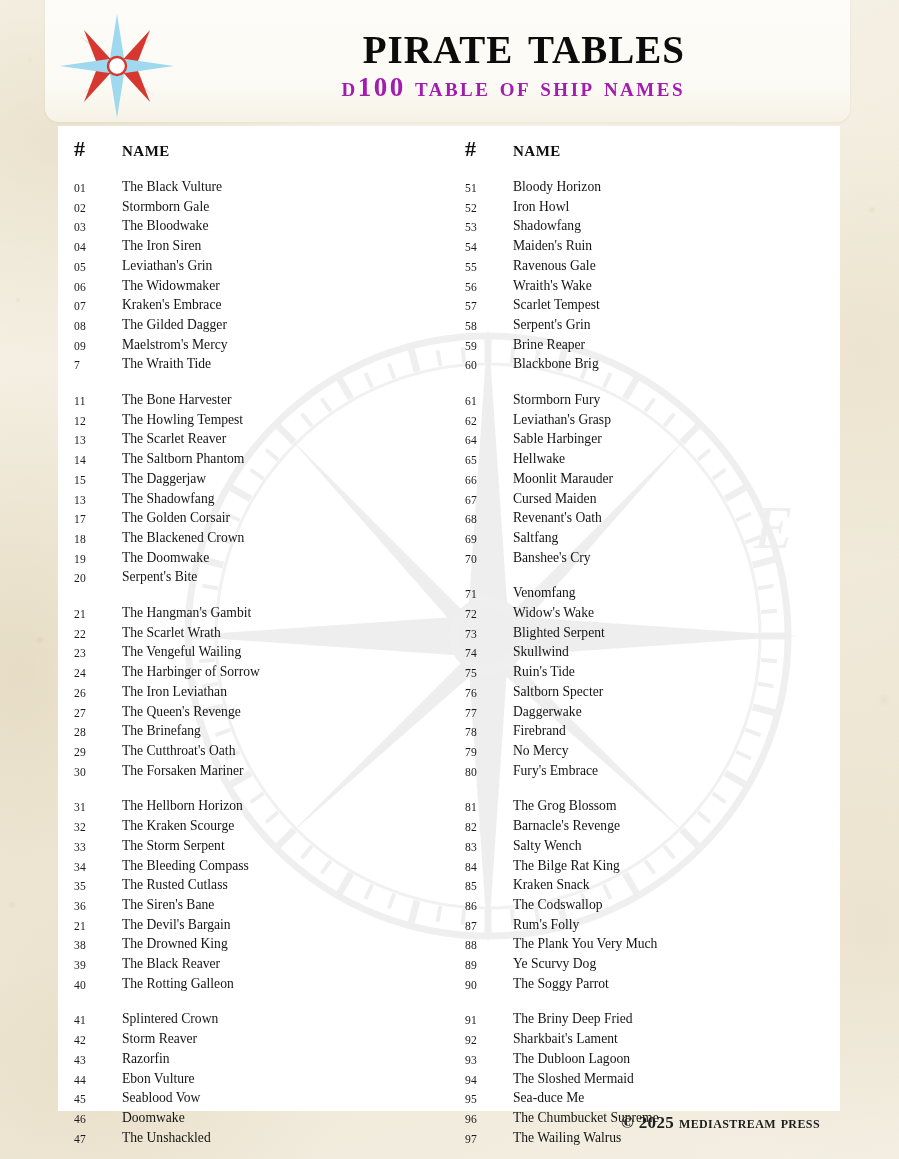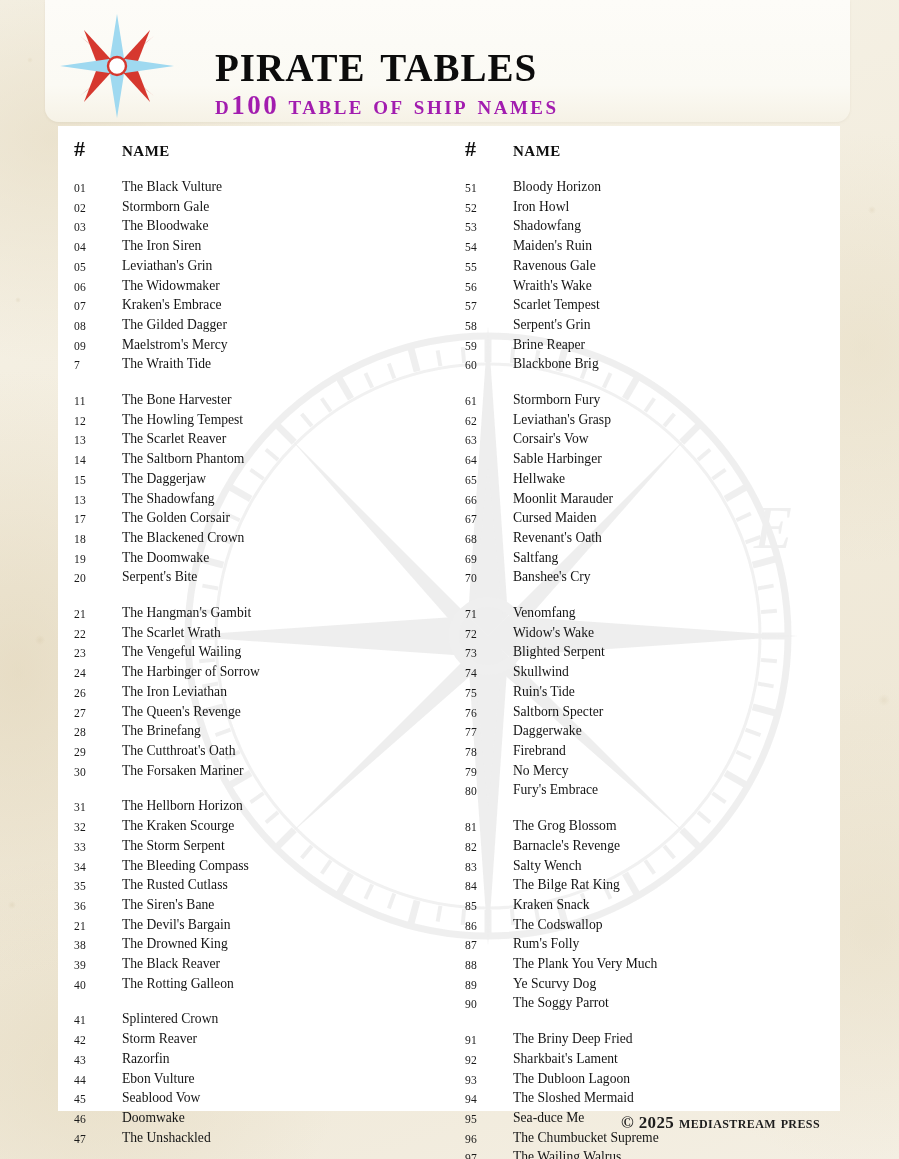--- a/index.html
+++ b/index.html
@@ -56,24 +56,24 @@
 
   #compass-logo {
     position: absolute;
     left: 58px; top: 14px;
     width: 118px; height: 104px;
     z-index: 4;
   }
 
   #title-block {
     position: absolute;
-    left: 215px; top: 34px;
+    left: 215px; top: 16px;
     width: 470px;
     z-index: 4;
-    text-align: left;
+    text-align: right;
   }
   #main-title {
     font-family: "Liberation Serif", "DejaVu Serif", serif;
     font-size: 55px;
     line-height: 58px;
     font-weight: 700;
     color: #0c0c0c;
     letter-spacing: 1px;
     font-variant: small-caps;
     text-transform: lowercase;
@@ -564,24 +564,20 @@
         <div class="group">
           <div class="row">
             <span class="num">61</span>
             <span class="nm">Stormborn Fury</span>
           </div>
           <div class="row">
             <span class="num">62</span>
             <span class="nm">Leviathan's Grasp</span>
           </div>
           <div class="row">
-            <span class="num">63</span>
-            <span class="nm">Corsair's Vow</span>
-          </div>
-          <div class="row">
             <span class="num">64</span>
             <span class="nm">Sable Harbinger</span>
           </div>
           <div class="row">
             <span class="num">65</span>
             <span class="nm">Hellwake</span>
           </div>
           <div class="row">
             <span class="num">66</span>
             <span class="nm">Moonlit Marauder</span>

